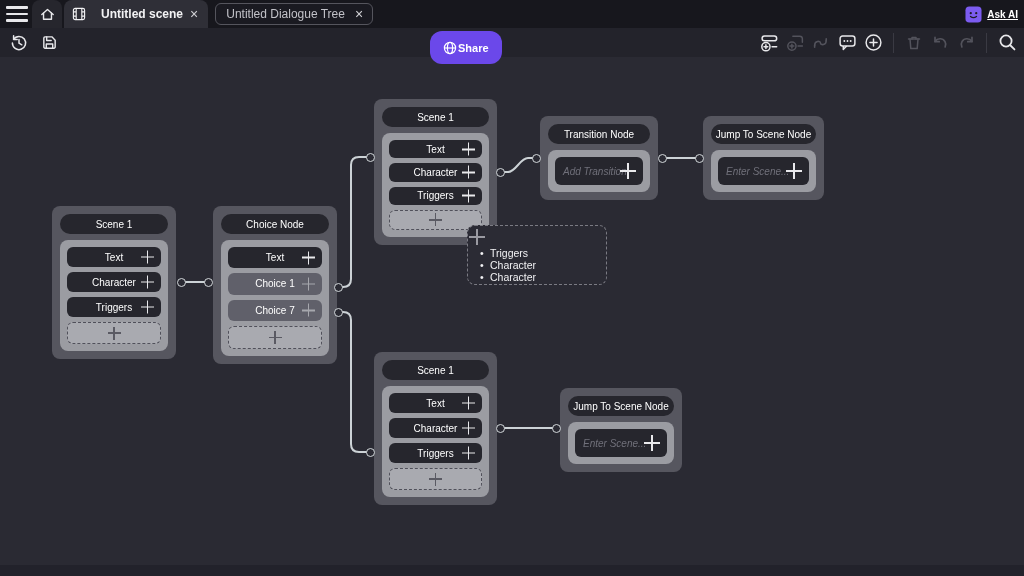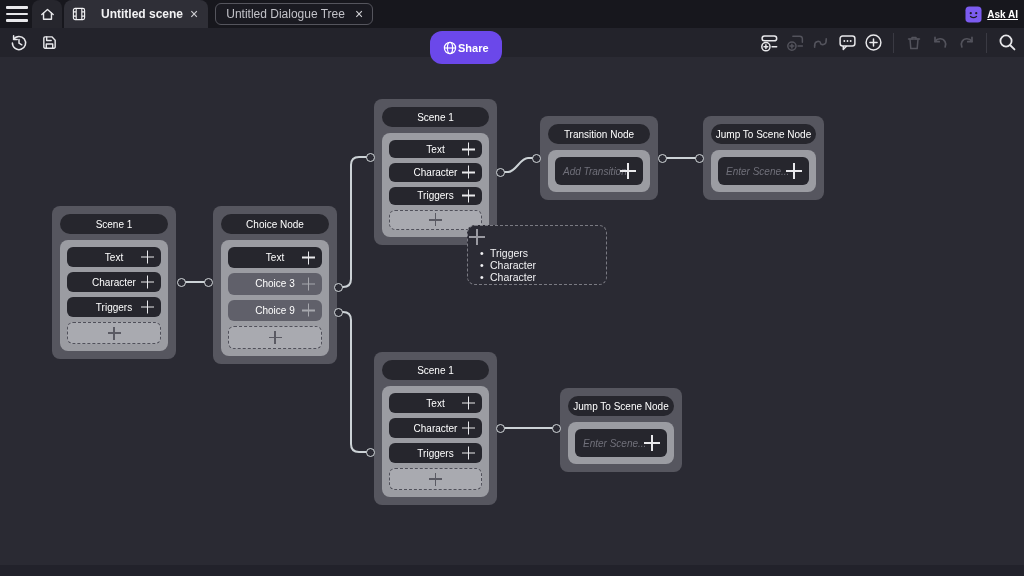--- a/index.html
+++ b/index.html
@@ -283,25 +283,25 @@
   </div>
 
   <div class="node" style="left:213px; top:149px; width:124px; height:158px">
     <div class="node-header">Choice Node</div>
     <div class="node-panel">
       <div class="row dark">
         <span>Text</span>
         <span class="plus right"></span>
       </div>
       <div class="row mid">
-        <span>Choice 3</span>
+        <span>Choice 1</span>
         <span class="plus right"></span>
       </div>
       <div class="row mid">
-        <span>Choice 9</span>
+        <span>Choice 7</span>
         <span class="plus right"></span>
       </div>
       <div class="row add">
         <span class="plus"></span>
       </div>
     </div>
   </div>
 
   <div class="node" style="left:374px; top:42px; width:123px; height:146px">
     <div class="node-header">Scene 1</div>

